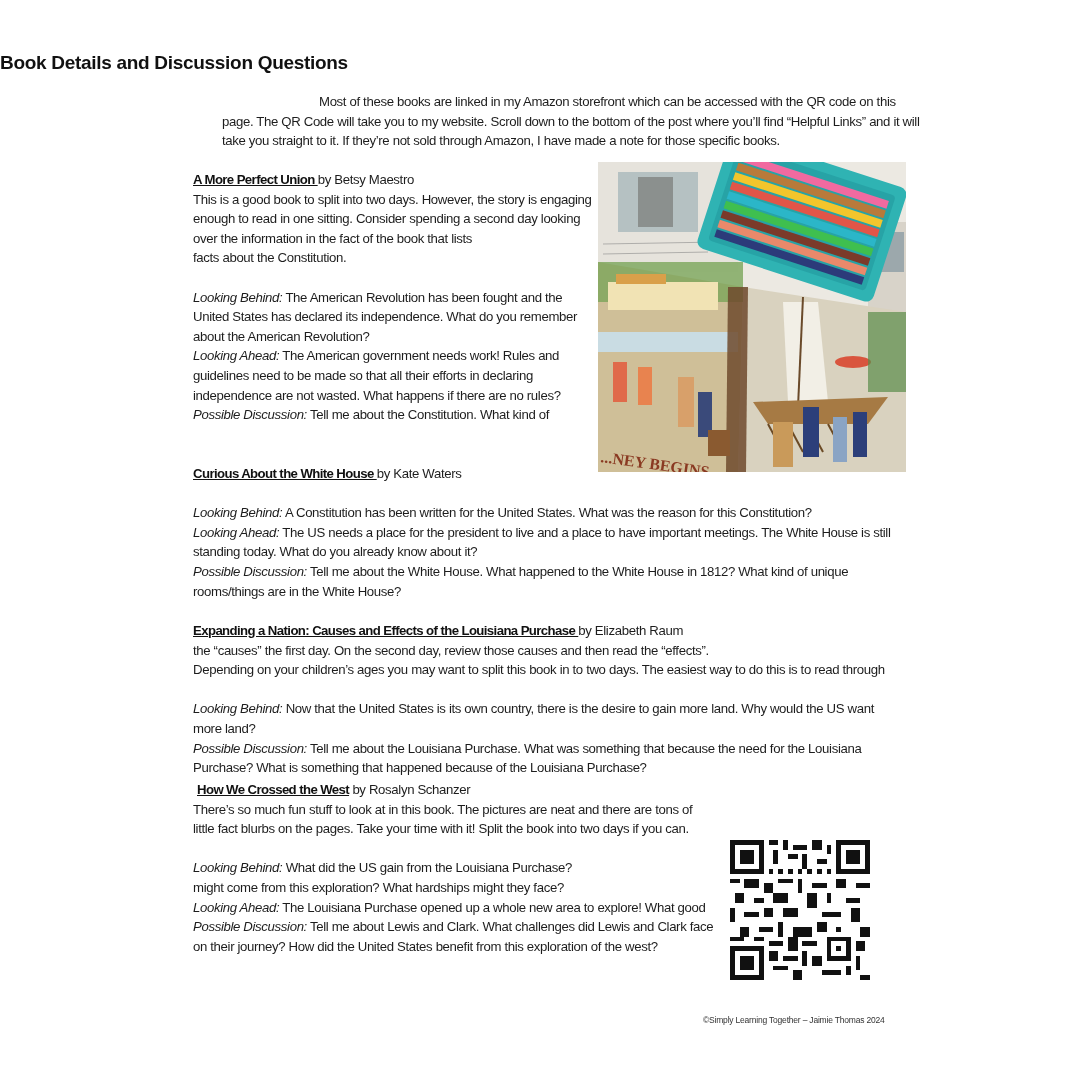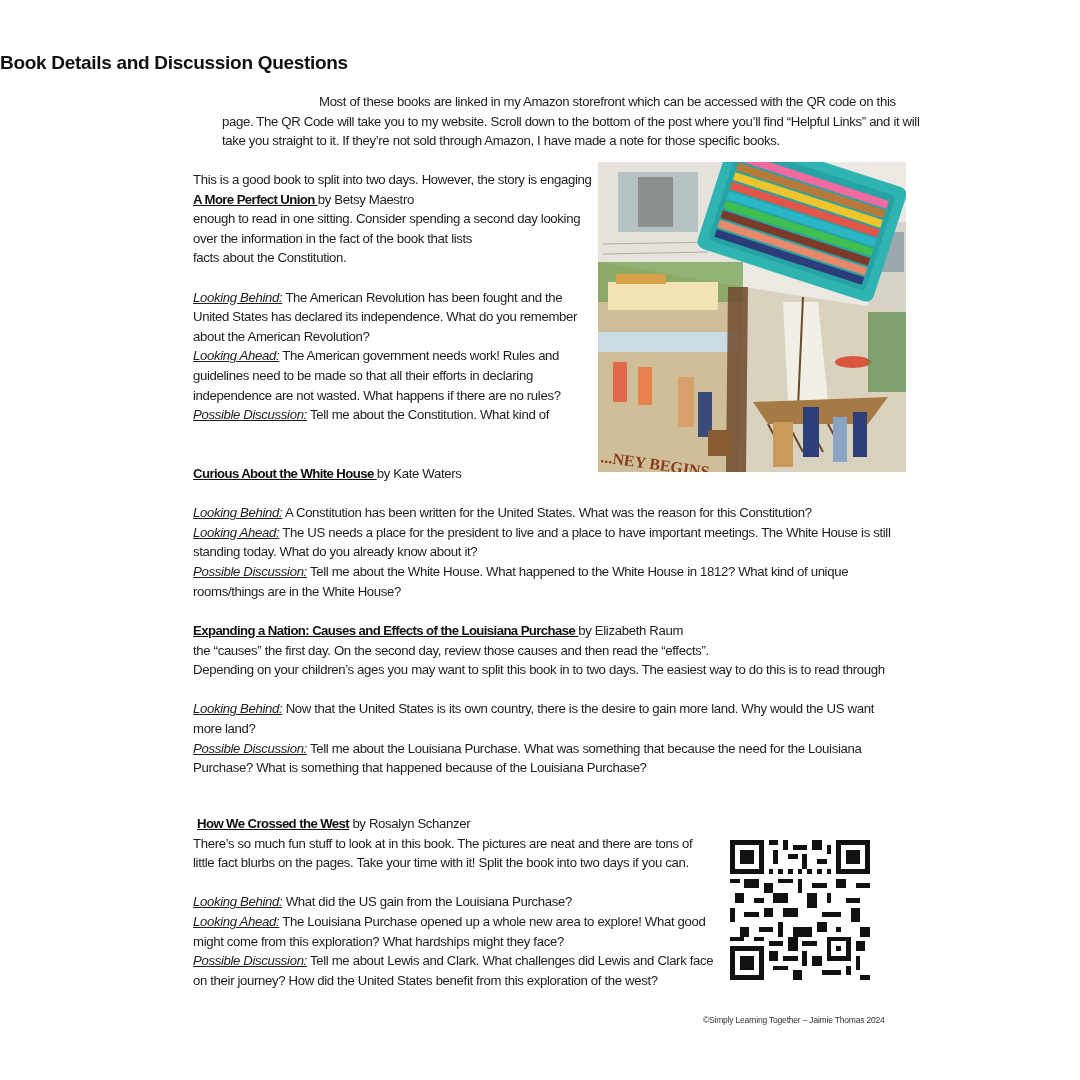--- a/index.html
+++ b/index.html
@@ -14,21 +14,21 @@
     }
     .txt {
       position: absolute; font-size: 13.2px; line-height: 19.6px;
       letter-spacing: -0.35px; color: #1d1d1d; white-space: nowrap;
     }
     .txt .line { display: block; }
     .indent { padding-left: 97px; }
     .book-title {
       font-weight: bold; text-decoration: underline; letter-spacing: -0.6px; color: #111;
     }
-    .label { font-style: italic; text-decoration: underline; }
+    .label { font-style: italic; }
     .photo {
       position: absolute; left: 598px; top: 162px; width: 308px; height: 310px; overflow: hidden;
       background: #e9e6df;
     }
     .qr {
       position: absolute; left: 730px; top: 840px; width: 140px; height: 140px;
       background: #fff;
     }
     .footer {
       position: absolute; left: 703px; top: 1015px; font-size: 8.5px; letter-spacing: -0.2px; color: #333;
@@ -39,22 +39,22 @@
 
 <div class="page-title">Book Details and Discussion Questions</div>
 
 <div class="txt" style="left:178px; top:92px;margin-left:44px;">
   <span class="line indent">Most of these books are linked in my Amazon storefront which can be accessed with the QR code on this</span>
   <span class="line">page. The QR Code will take you to my website. Scroll down to the bottom of the post where you’ll find “Helpful Links” and it will</span>
   <span class="line">take you straight to it. If they’re not sold through Amazon, I have made a note for those specific books.</span>
 </div>
 
 <div class="txt" style="left:193px; top:170px;">
+  <span class="line"><span class="book-title">A More Perfect Union </span><span>by Betsy Maestro</span></span>
   <span class="line">This is a good book to split into two days. However, the story is engaging</span>
-  <span class="line"><span class="book-title">A More Perfect Union </span><span>by Betsy Maestro</span></span>
   <span class="line">enough to read in one sitting. Consider spending a second day looking</span>
   <span class="line">over the information in the fact of the book that lists</span>
   <span class="line">facts about the Constitution.</span>
   <span class="line">&nbsp;</span>
   <span class="line"><span class="label">Looking Behind:</span><span> The American Revolution has been fought and the</span></span>
   <span class="line"> United States has declared its independence. What do you remember</span>
   <span class="line">about the American Revolution?</span>
   <span class="line"><span class="label">Looking Ahead:</span><span> The American government needs work! Rules and</span></span>
   <span class="line">guidelines need to be made so that all their efforts in declaring</span>
   <span class="line"> independence are not wasted. What happens if there are no rules?</span>
@@ -137,28 +137,28 @@
   <span class="line"><span class="book-title">Expanding a Nation: Causes and Effects of the Louisiana Purchase </span><span>by Elizabeth Raum</span></span>
   <span class="line">the “causes” the first day. On the second day, review those causes and then read the “effects”.</span>
   <span class="line">Depending on your children’s ages you may want to split this book in to two days. The easiest way to do this is to read through</span>
   <span class="line">&nbsp;</span>
   <span class="line"><span class="label">Looking Behind:</span><span> Now that the United States is its own country, there is the desire to gain more land. Why would the US want</span></span>
   <span class="line">more land?</span>
   <span class="line"><span class="label">Possible Discussion:</span><span> Tell me about the Louisiana Purchase. What was something that because the need for the Louisiana</span></span>
   <span class="line">Purchase? What is something that happened because of the Louisiana Purchase?</span>
 </div>
 
-<div class="txt" style="left:193px; top:814px;">
+<div class="txt" style="left:193px; top:780px;">
   <span class="line" style="padding-left:4px;"><span class="book-title">How We Crossed the West</span><span> by Rosalyn Schanzer</span></span>
   <span class="line">There’s so much fun stuff to look at in this book. The pictures are neat and there are tons of</span>
   <span class="line">little fact blurbs on the pages. Take your time with it! Split the book into two days if you can.</span>
   <span class="line">&nbsp;</span>
   <span class="line"><span class="label">Looking Behind:</span><span> What did the US gain from the Louisiana Purchase?</span></span>
+  <span class="line">might come from this exploration? What hardships might they face?</span>
   <span class="line"><span class="label">Looking Ahead:</span><span> The Louisiana Purchase opened up a whole new area to explore! What good</span></span>
-  <span class="line">might come from this exploration? What hardships might they face?</span>
   <span class="line"><span class="label">Possible Discussion:</span><span> Tell me about Lewis and Clark. What challenges did Lewis and Clark face</span></span>
   <span class="line">on their journey? How did the United States benefit from this exploration of the west?</span>
 </div>
 
 <div class="qr">
   <svg width="140" height="140" viewBox="0 0 29 29" shape-rendering="crispEdges">
     <rect width="29" height="29" fill="#fff"></rect>
     <g fill="#111">
 
       <path d="M0 0h7v7h-7z M1 1v5h5v-5z"></path>

